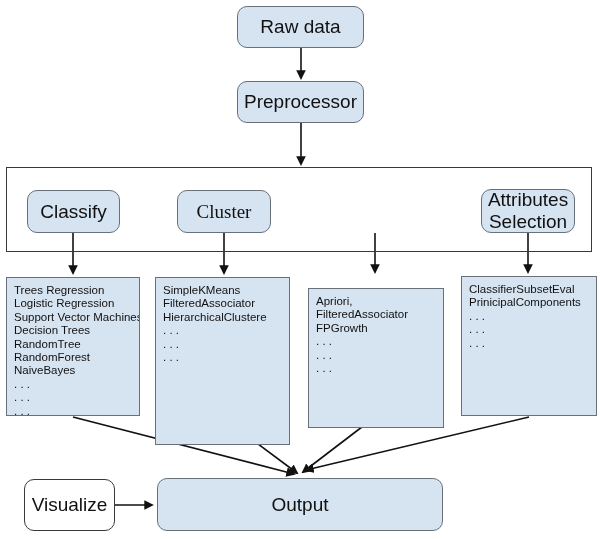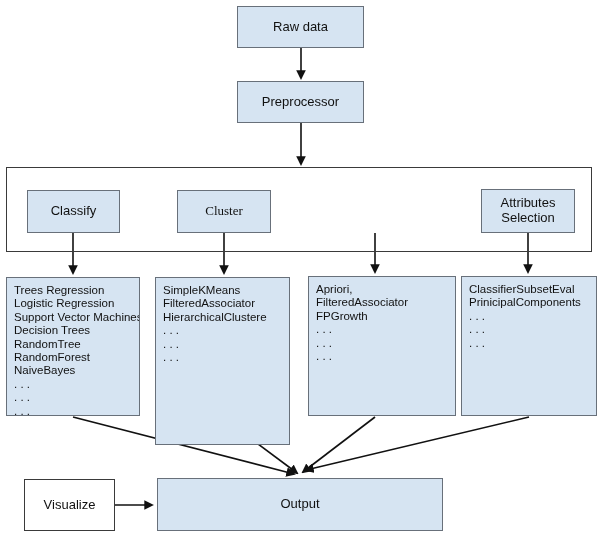--- a/index.html
+++ b/index.html
@@ -24,22 +24,23 @@
   .edge { stroke: var(--arrow); stroke-width: 1.6; }
   .arrowhead-path { fill: var(--arrow); }
 
   .box {
     position: absolute;
     box-sizing: border-box;
     display: flex;
     align-items: center;
     justify-content: center;
     text-align: center;
-    font-size: 13px;
+    font-size: 19px;
     line-height: 1.15;
+    border-radius: 10px;
   }
   .node {
     background: var(--node-fill);
     border: 1.4px solid var(--node-border);
   }
   .plain {
     background: var(--background);
     border: 1.4px solid var(--plain-border);
   }
   .panel {
@@ -113,21 +114,21 @@
 
   <div class="list-box" style="left:155px; top:277px; width:135px; height:168px;">
       <div class="list-line">SimpleKMeans</div>
       <div class="list-line">FilteredAssociator</div>
       <div class="list-line">HierarchicalClustere</div>
       <div class="list-line">. . .</div>
       <div class="list-line">. . .</div>
       <div class="list-line">. . .</div>
     </div>
 
-  <div class="list-box" style="left:308px; top:276px; width:148px; height:140px;">
+  <div class="list-box" style="left:308px; top:288px; width:136px; height:140px;">
       <div class="list-line">Apriori,</div>
       <div class="list-line">FilteredAssociator</div>
       <div class="list-line">FPGrowth</div>
       <div class="list-line">. . .</div>
       <div class="list-line">. . .</div>
       <div class="list-line">. . .</div>
     </div>
 
   <div class="list-box" style="left:461px; top:276px; width:136px; height:140px;">
       <div class="list-line">ClassifierSubsetEval</div>

